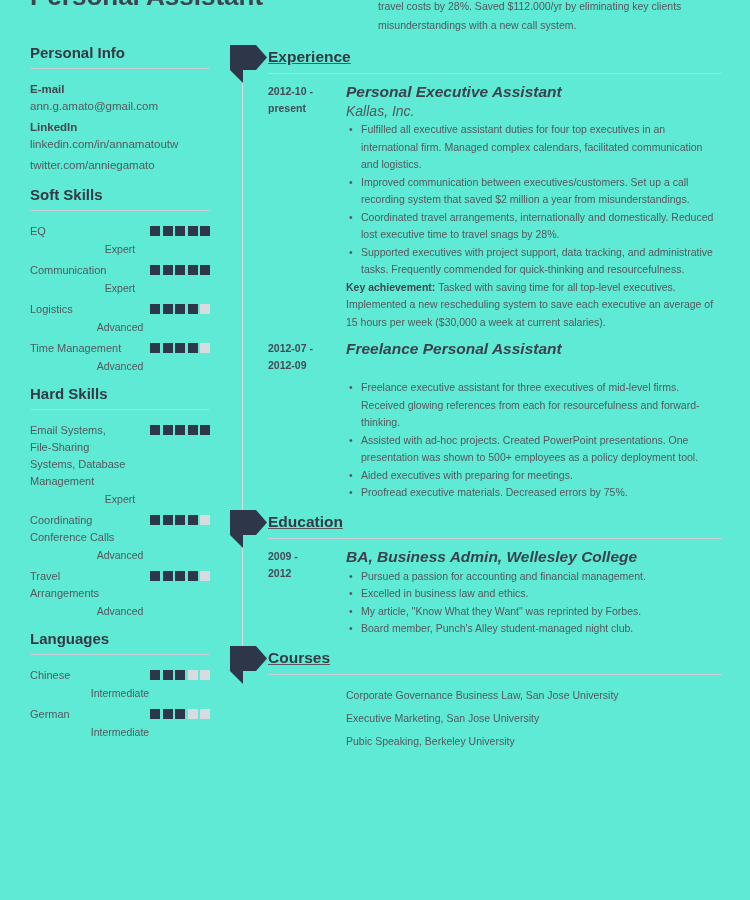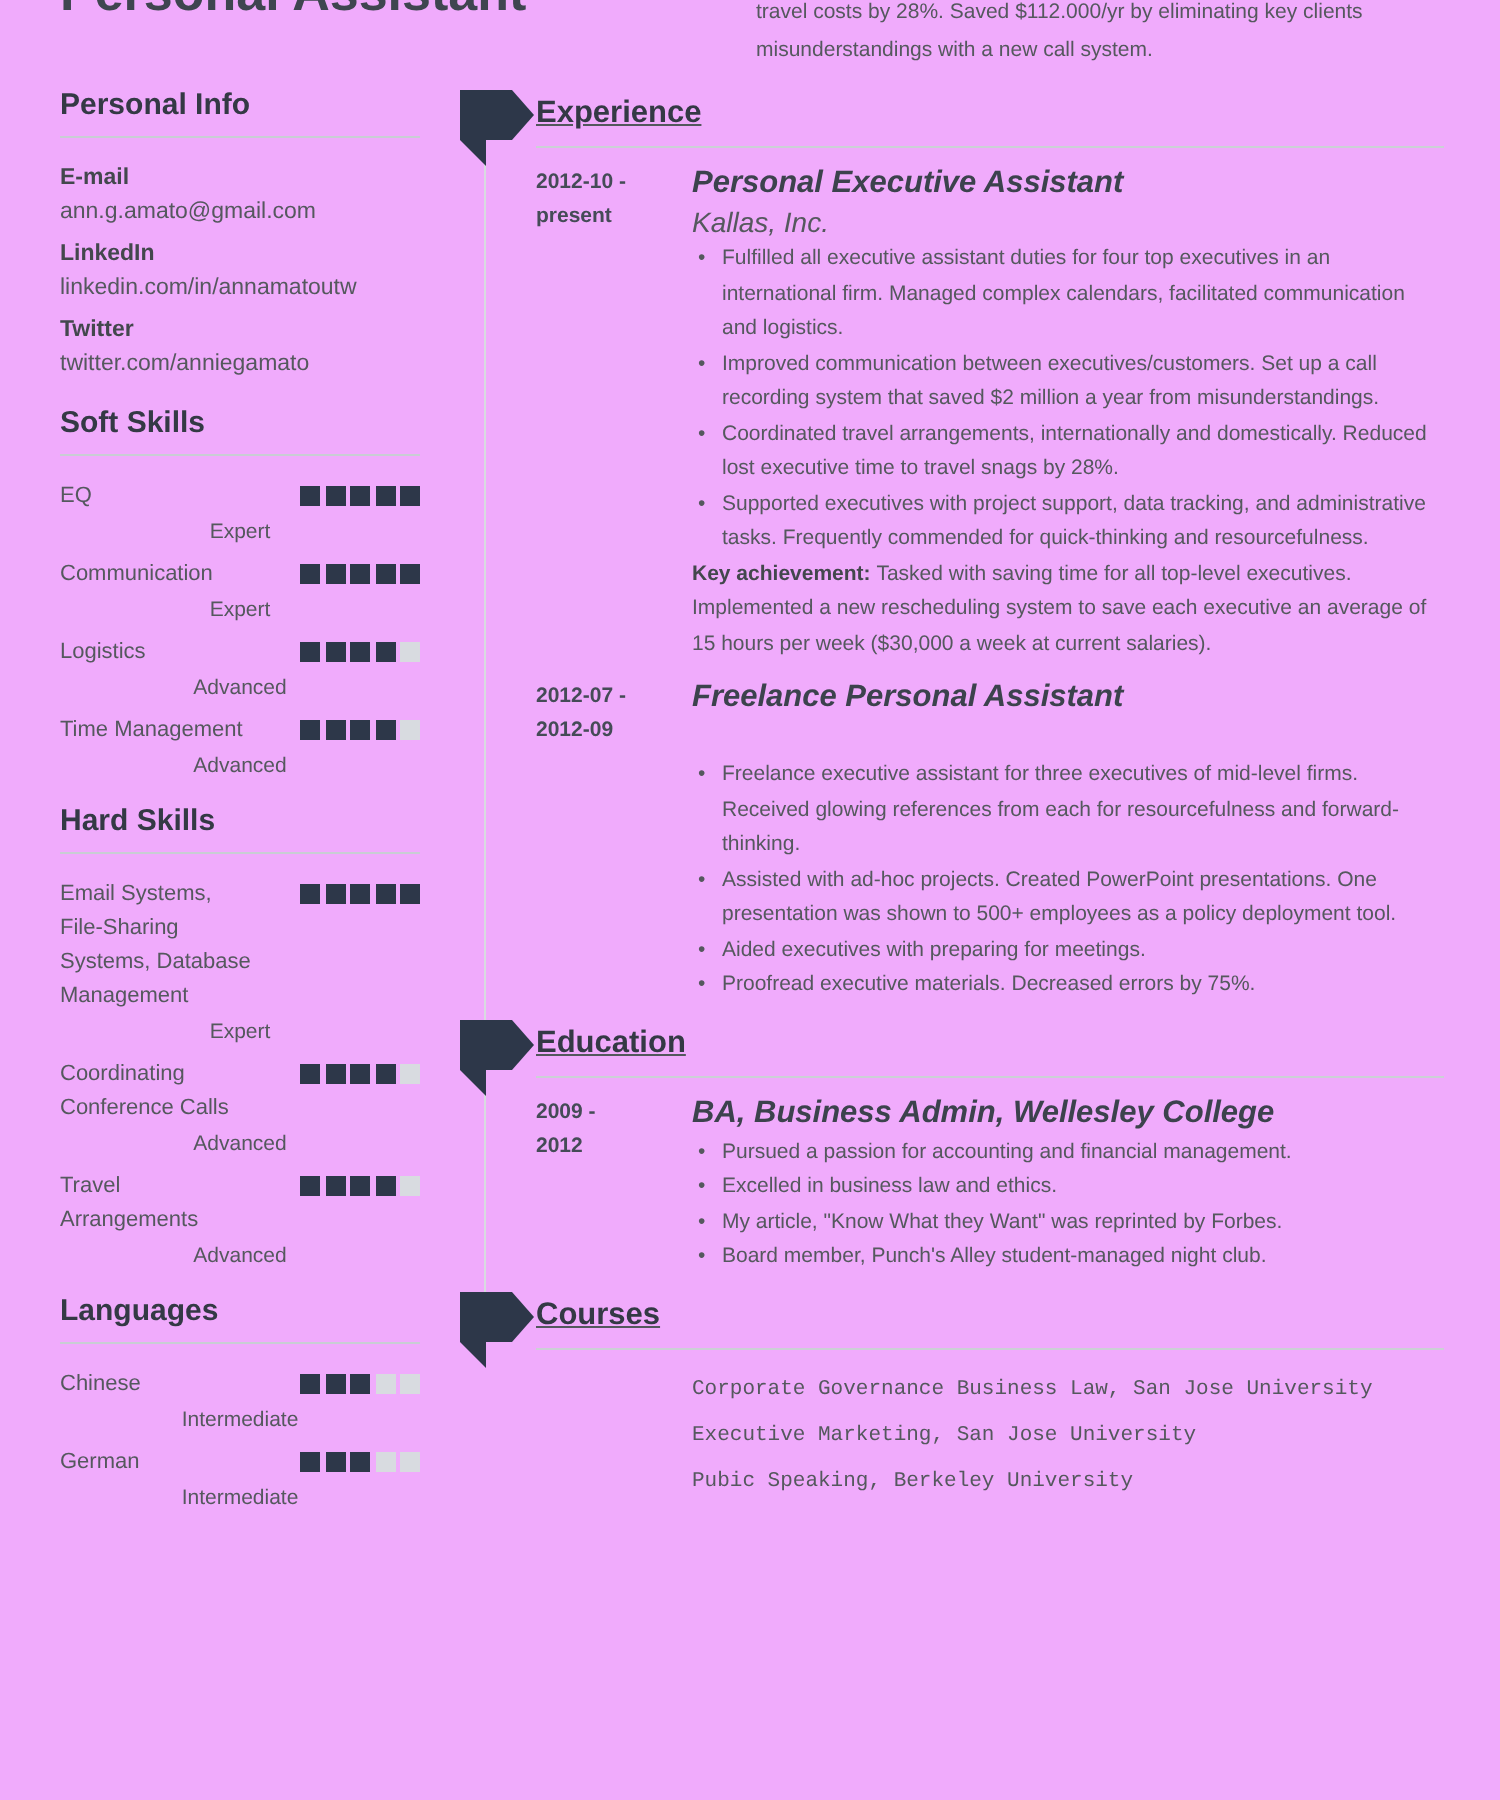--- a/index.html
+++ b/index.html
@@ -3,21 +3,21 @@
 <meta charset="utf-8">
 <style>
   * { box-sizing: border-box; margin: 0; padding: 0; }
   html, body { background: #ffffff; }
   body { font-family: "Liberation Sans", "DejaVu Sans", sans-serif; }
 
   .page {
     position: relative;
     width: 750px;
     height: 900px;
-    background: #f0abfc;
+    background: #5eead4;
     overflow: hidden;
     color: #53575d;
   }
 
   
   .name-title {
     position: absolute;
     left: 30px;
     top: -19px;
     font-size: 26px;
@@ -96,21 +96,21 @@
     padding-left: 15px;
     font-size: 10.5px;
     line-height: 17.5px;
     color: #55585e;
   }
   .bullets li::before { content: "•"; position: absolute; left: 3px; color: #55585e; }
   .key-achievement { font-size: 10.5px; line-height: 17.5px; color: #55585e; }
   .key-achievement strong { color: #43474d; }
 
   .courses-body { display: grid; grid-template-columns: 78px 1fr; margin: 13px 0 0 38px; }
-  .course-line { font-size: 10.5px; line-height: 14px; color: #55585e; margin-bottom: 9px; font-family: Liberation Mono, monospace; }
+  .course-line { font-size: 10.5px; line-height: 14px; color: #55585e; margin-bottom: 9px; }
 </style>
 </head>
 <body>
 
 <div class="page">
 
   <div class="name-title">Personal Assistant</div>
   <div class="summary">travel costs by 28%. Saved $112.000/yr by eliminating key clients misunderstandings with a new call system.</div>
 
   <aside class="left-col">
@@ -121,21 +121,20 @@
       <div class="lbody">
           <div class="pi-item">
     <div class="pi-label">E-mail</div>
     <div class="pi-value">ann.g.amato@gmail.com</div>
   </div>
           <div class="pi-item">
     <div class="pi-label">LinkedIn</div>
     <div class="pi-value">linkedin.com/in/annamatoutw</div>
   </div>
           <div class="pi-item">
-    <div class="pi-label">Twitter</div>
     <div class="pi-value">twitter.com/anniegamato</div>
   </div>
         </div>
     </section>
 
     <section class="lsection">
       <h2 class="lheading">Soft Skills</h2>
       <div class="lrule"></div>
       <div class="lbody">
           <div class="skill-row">

